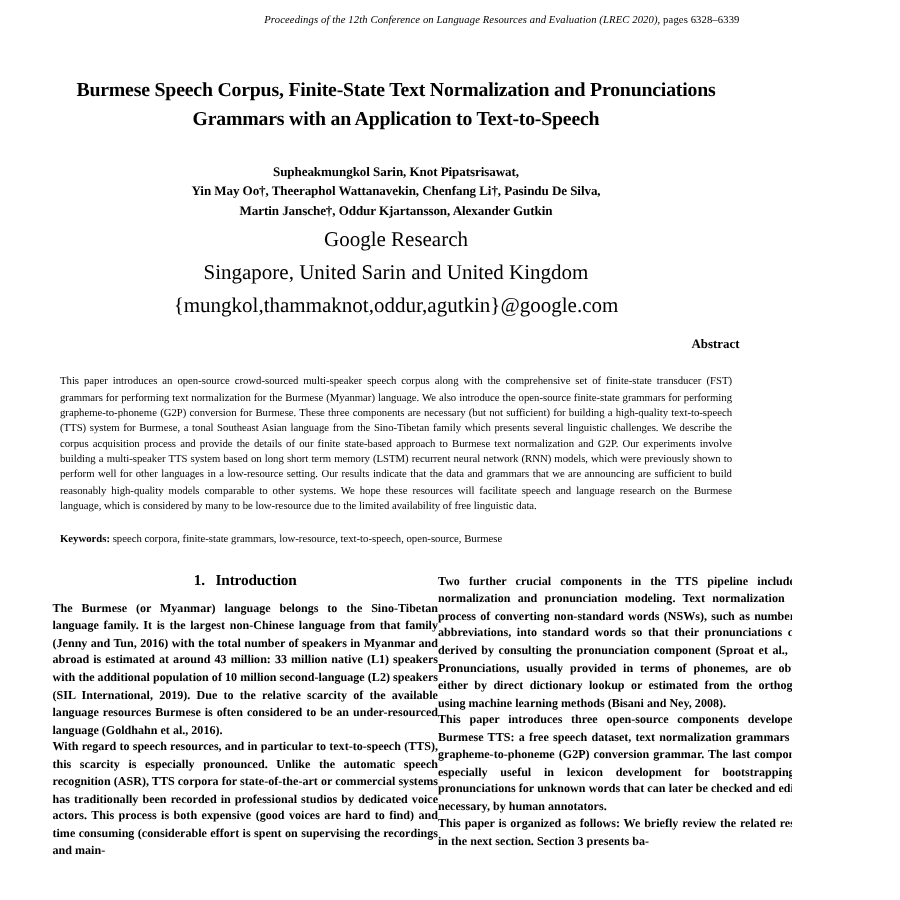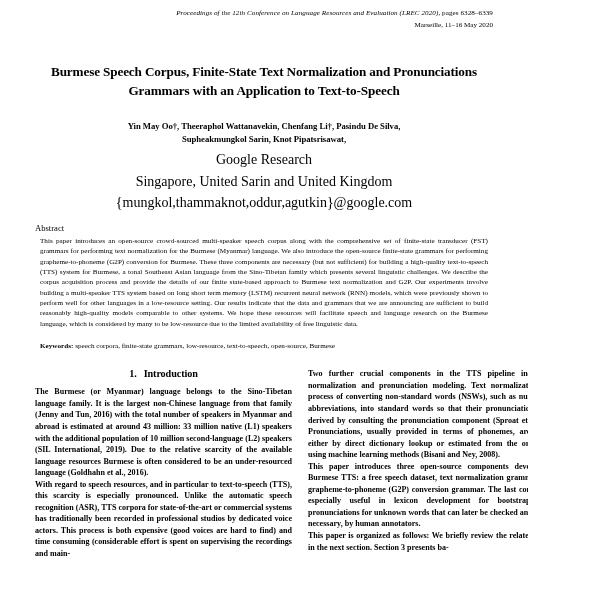--- a/index.html
+++ b/index.html
@@ -64,25 +64,25 @@
     font-size: 14px;
     line-height: 1.55;
     margin-top: 3px;
   }
   .affiliation .org { }
   .affiliation .loc { }
   .affiliation .email { }
 
   
   .abstract-heading {
-    text-align: left;
-    font-weight: normal;
+    text-align: right;
+    font-weight: bold;
     font-size: 8.6px;
     margin-top: 9px;
-    margin-bottom: 3px;
+    margin-bottom: 15px;
   }
   .abstract-body {
     font-size: 7.15px;
     line-height: 1.445;
     text-align: justify;
     text-justify: inter-word;
     padding: 0 5px;
   }
 
   .keywords {
@@ -90,21 +90,20 @@
     line-height: 1.45;
     text-align: left;
     padding: 0 5px;
     margin-top: 12px;
   }
   .keywords b { font-weight: bold; }
 
   
   .columns {
     display: flex;
-    gap: 16px;
     margin-top: 17px;
   }
   .col {
     width: 257px;
     flex: 0 0 257px;
   }
   .section-heading {
     text-align: center;
     font-weight: bold;
     font-size: 10.2px;
@@ -123,28 +122,28 @@
   }
   p.body-par + p.body-par { margin-top: 0px; }
 </style>
 </head>
 <body>
 
 <div class="page">
 
   <div class="pub-header">
     <div class="line1"><span>Proceedings of the 12th Conference on Language Resources and Evaluation (LREC 2020)</span><span class="roman">, pages 6328–6339</span></div>
-    <div class="line2">Marseille, 11–16 May 2020</div>
   </div>
 
   <h1 class="title">Burmese Speech Corpus, Finite-State Text Normalization and Pronunciations Grammars with an Application to Text-to-Speech</h1>
 
   <div class="authors">
+    <div>Supheakmungkol Sarin, Knot Pipatsrisawat,</div>
     <div>Yin May Oo†, Theeraphol Wattanavekin, Chenfang Li†, Pasindu De Silva,</div>
-    <div>Supheakmungkol Sarin, Knot Pipatsrisawat,</div>
+    <div>Martin Jansche†, Oddur Kjartansson, Alexander Gutkin</div>
   </div>
 
   <div class="affiliation">
     <div class="org">Google Research</div>
     <div class="loc">Singapore, United Sarin and United Kingdom</div>
     <div class="email">{mungkol,thammaknot,oddur,agutkin}@google.com</div>
   </div>
 
   <div class="abstract-heading">Abstract</div>
   <div class="abstract-body">This paper introduces an open-source crowd-sourced multi-speaker speech corpus along with the comprehensive set of finite-state transducer (FST) grammars for performing text normalization for the Burmese (Myanmar) language. We also introduce the open-source finite-state grammars for performing grapheme-to-phoneme (G2P) conversion for Burmese. These three components are necessary (but not sufficient) for building a high-quality text-to-speech (TTS) system for Burmese, a tonal Southeast Asian language from the Sino-Tibetan family which presents several linguistic challenges. We describe the corpus acquisition process and provide the details of our finite state-based approach to Burmese text normalization and G2P. Our experiments involve building a multi-speaker TTS system based on long short term memory (LSTM) recurrent neural network (RNN) models, which were previously shown to perform well for other languages in a low-resource setting. Our results indicate that the data and grammars that we are announcing are sufficient to build reasonably high-quality models comparable to other systems. We hope these resources will facilitate speech and language research on the Burmese language, which is considered by many to be low-resource due to the limited availability of free linguistic data.</div>

